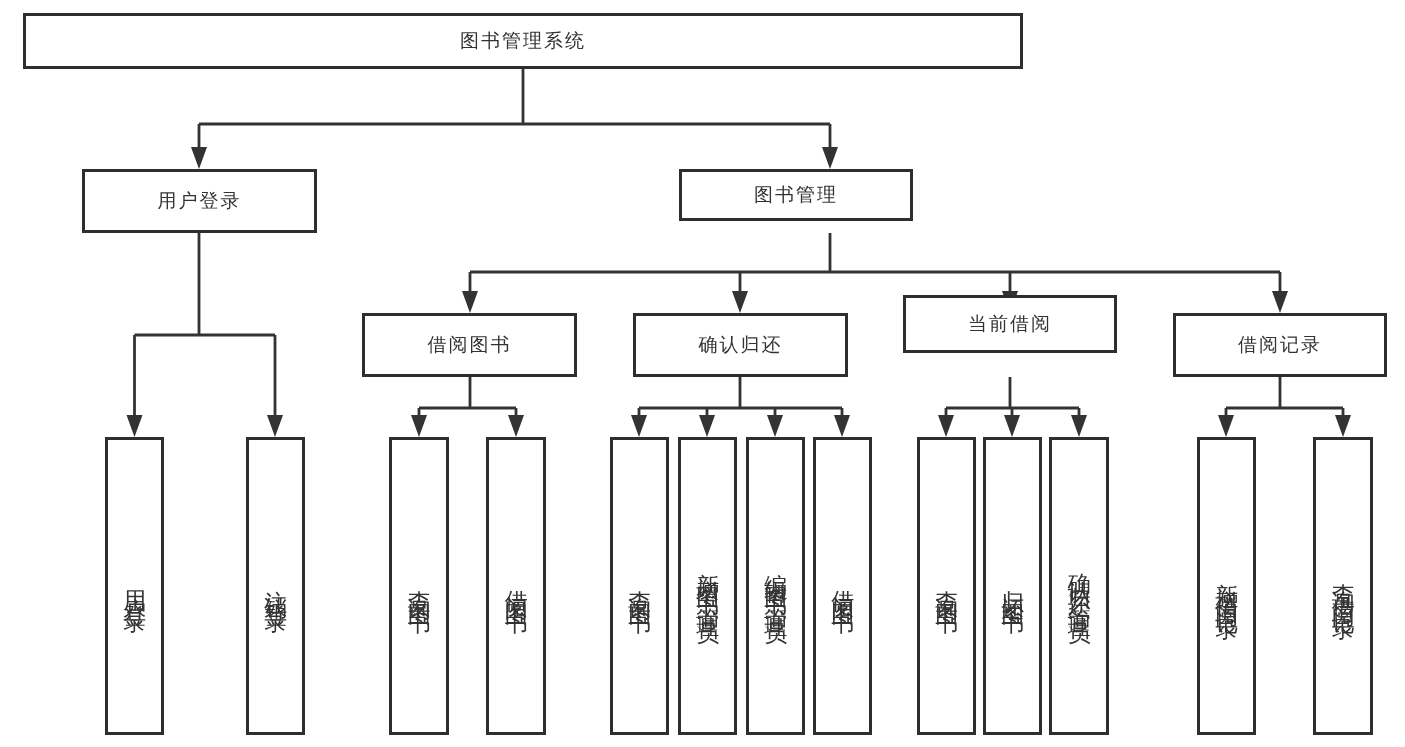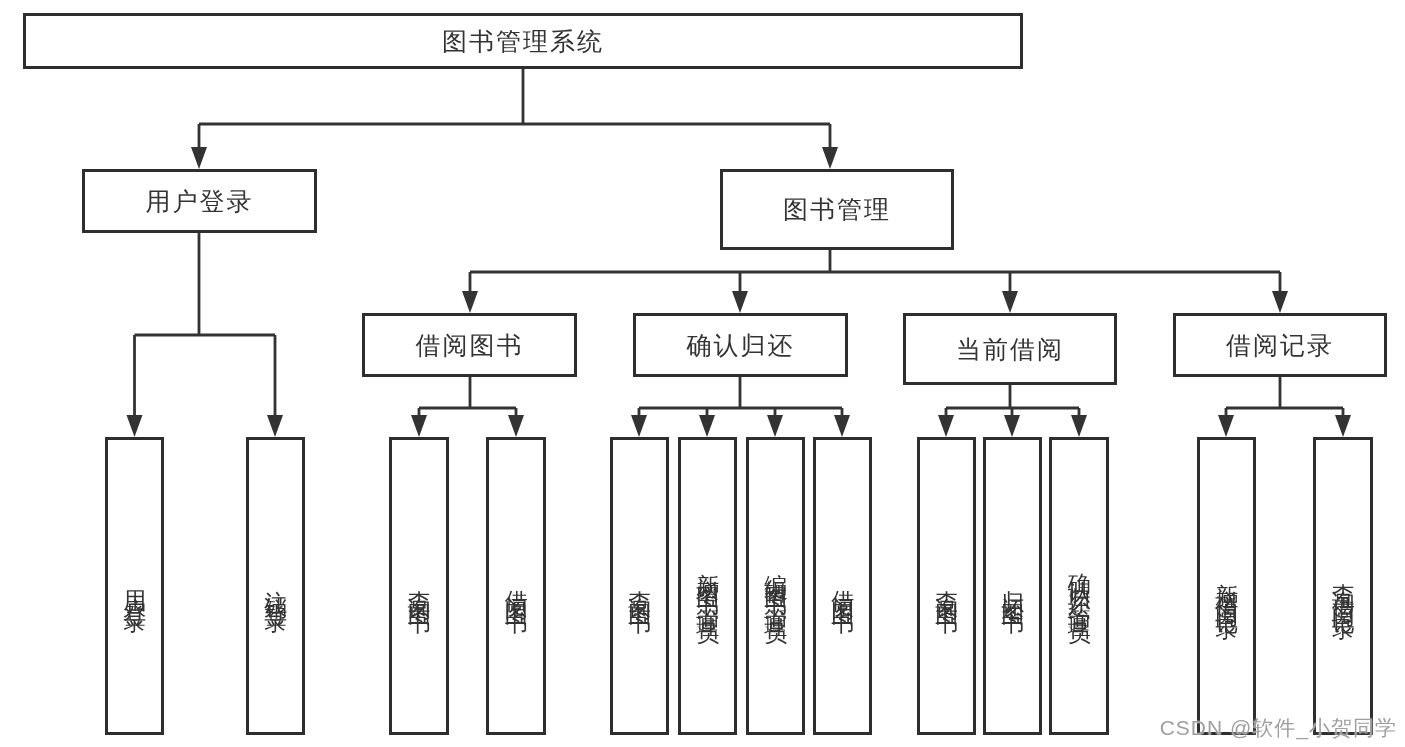--- a/index.html
+++ b/index.html
@@ -20,21 +20,21 @@
     position: absolute;
     background: #ffffff;
     border: 3px solid #2e2e2e;
     box-sizing: border-box;
     display: flex;
     align-items: center;
     justify-content: center;
     color: #333333;
   }
   .node.h span {
-    font-size: 25px;
+    font-size: 19px;
     letter-spacing: 2px;
     white-space: nowrap;
     font-family: Liberation Serif, serif;
   }
   .node.v span {
     writing-mode: vertical-rl;
     text-orientation: mixed;
     font-size: 23px;
     line-height: 1.1;
     letter-spacing: 7px;
@@ -86,31 +86,31 @@
     </g>
   </svg>
 
   <div class="node h" style="left:23px;top:13px;width:1000px;height:56px">
     <span>图书管理系统</span>
   </div>
 
   <div class="node h" style="left:82px;top:169px;width:235px;height:64px">
     <span>用户登录</span>
   </div>
-  <div class="node h" style="left:720px;top:169px;width:234px;height:81px">
+  <div class="node h" style="left:679px;top:169px;width:234px;height:52px">
     <span>图书管理</span>
   </div>
 
   <div class="node h" style="left:362px;top:313px;width:215px;height:64px">
     <span>借阅图书</span>
   </div>
   <div class="node h" style="left:633px;top:313px;width:215px;height:64px">
     <span>确认归还</span>
   </div>
-  <div class="node h" style="left:903px;top:313px;width:214px;height:72px">
+  <div class="node h" style="left:903px;top:295px;width:214px;height:58px">
     <span>当前借阅</span>
   </div>
   <div class="node h" style="left:1173px;top:313px;width:214px;height:64px">
     <span>借阅记录</span>
   </div>
 
   <div class="node v" style="left:105px;top:437px;width:59px;height:298px">
     <span>用户登录</span>
   </div>
   <div class="node v" style="left:246px;top:437px;width:59px;height:298px">
@@ -147,15 +147,14 @@
     <span>确认归还（管理员）</span>
   </div>
 
   <div class="node v" style="left:1197px;top:437px;width:59px;height:298px">
     <span>新增借阅记录</span>
   </div>
   <div class="node v" style="left:1313px;top:437px;width:60px;height:298px">
     <span>查询借阅记录</span>
   </div>
 
-  <div class="watermark">CSDN @软件_小贺同学</div>
 
 </div>
 
 </body></html>

